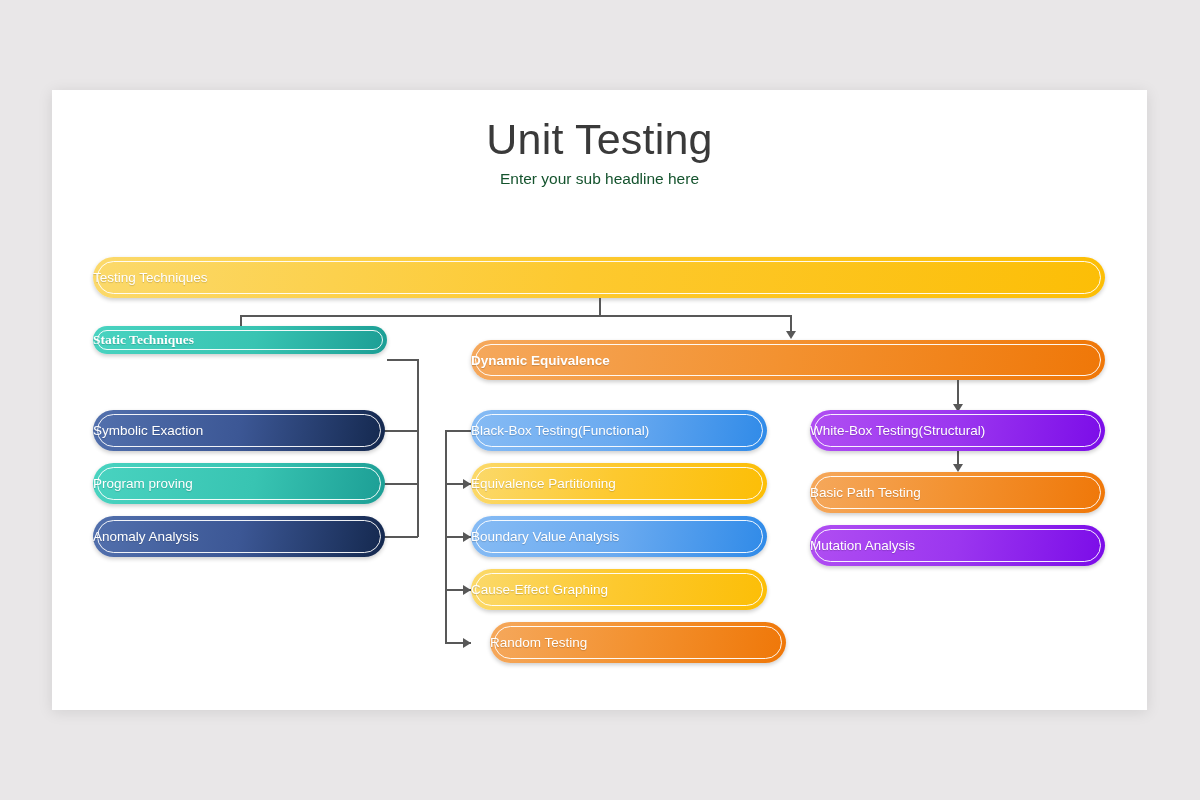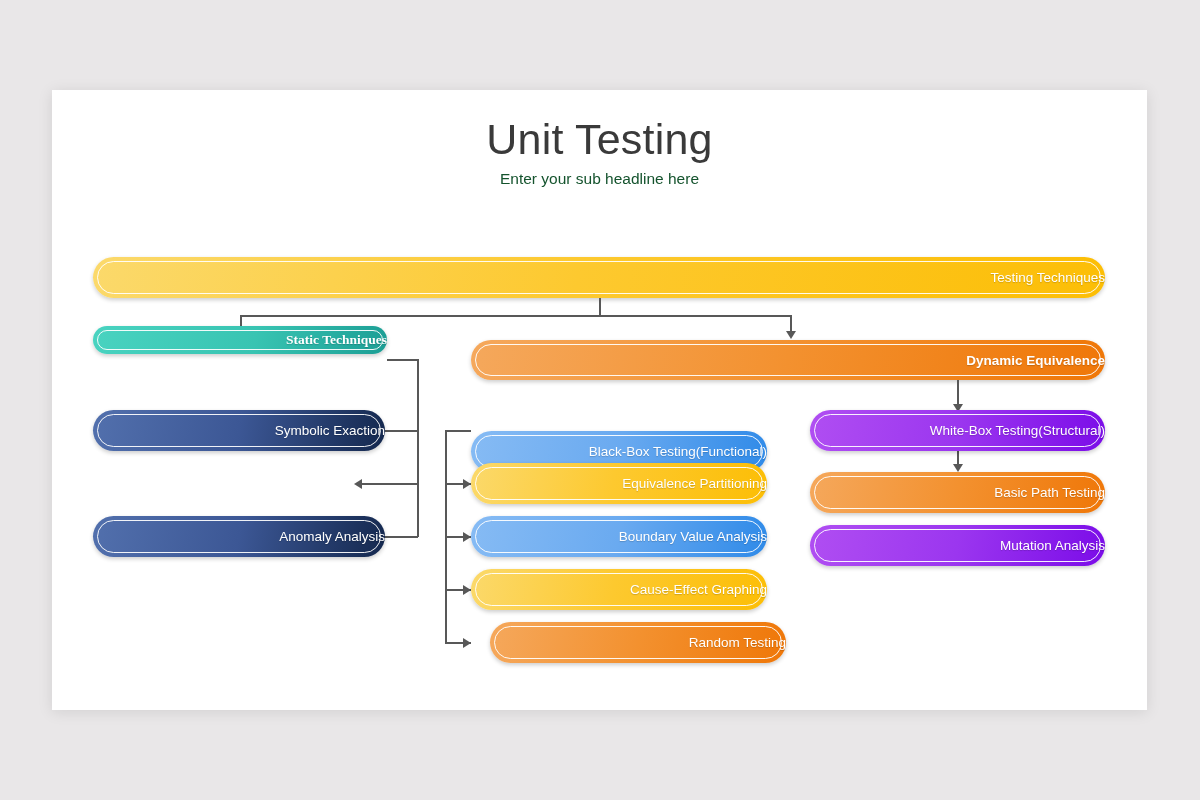--- a/index.html
+++ b/index.html
@@ -27,21 +27,21 @@
     position:absolute;left:0;top:80px;width:100%;
     text-align:center;
     font-size:15.5px;color:#14532d;
   }
 
   
   .pill{
     position:absolute;
     border-radius:999px;
     box-sizing:border-box;
-    display:flex;align-items:center;justify-content:flex-end;
+    display:flex;align-items:center;justify-content:flex-start;
     color:#ffffff;
     font-size:13.5px;
     text-shadow:0 1px 1px rgba(0,0,0,.18);
     box-shadow:0 2px 4px rgba(0,0,0,.20);
   }
   .pill .inner{
     position:absolute;left:4px;top:4px;right:4px;bottom:4px;
     border:1.6px solid rgba(255,255,255,.92);
     border-radius:999px;
     pointer-events:none;
@@ -104,20 +104,24 @@
     <div class="arw left" style="left:302px;top:336px;"></div>
     <div class="ln h" style="left:310px;top:393px;width:56px;"></div>
     <div class="arw left" style="left:302px;top:389px;"></div>
     <div class="ln h" style="left:310px;top:446px;width:56px;"></div>
     <div class="arw left" style="left:302px;top:442px;"></div>
 
     <div class="pill t-navy" style="left:41px;top:320px;width:292px;height:41px;">
       <div class="inner"></div>
       <span class="lbl">Symbolic Exaction</span>
     </div>
+    <div class="pill t-teal" style="left:41px;top:373px;width:292px;height:41px;">
+      <div class="inner"></div>
+      <span class="lbl">Program proving</span>
+    </div>
     <div class="pill t-navy" style="left:41px;top:426px;width:292px;height:41px;">
       <div class="inner"></div>
       <span class="lbl">Anomaly Analysis</span>
     </div>
 
     <div class="ln v" style="left:905px;top:290px;height:26px;"></div>
     <div class="arw down" style="left:901px;top:314px;"></div>
     <div class="ln v" style="left:905px;top:361px;height:15px;"></div>
     <div class="arw down" style="left:901px;top:374px;"></div>
 
@@ -138,21 +142,21 @@
     <div class="ln v" style="left:393px;top:340px;height:213px;"></div>
     <div class="ln h" style="left:393px;top:393px;width:26px;"></div>
     <div class="arw right" style="left:411px;top:389px;"></div>
     <div class="ln h" style="left:393px;top:446px;width:26px;"></div>
     <div class="arw right" style="left:411px;top:442px;"></div>
     <div class="ln h" style="left:393px;top:499px;width:26px;"></div>
     <div class="arw right" style="left:411px;top:495px;"></div>
     <div class="ln h" style="left:393px;top:552px;width:26px;"></div>
     <div class="arw right" style="left:411px;top:548px;"></div>
 
-    <div class="pill t-blue" style="left:419px;top:320px;width:296px;height:41px;margin-top:21px;">
+    <div class="pill t-blue" style="left:419px;top:320px;width:296px;height:41px;">
       <div class="inner"></div>
       <span class="lbl">Black-Box Testing(Functional)</span>
     </div>
     <div class="pill t-blue" style="left:419px;top:426px;width:296px;height:41px;">
       <div class="inner"></div>
       <span class="lbl">Boundary Value Analysis</span>
     </div>
     <div class="pill t-yellow" style="left:419px;top:373px;width:296px;height:41px;">
       <div class="inner"></div>
       <span class="lbl">Equivalence Partitioning</span>

